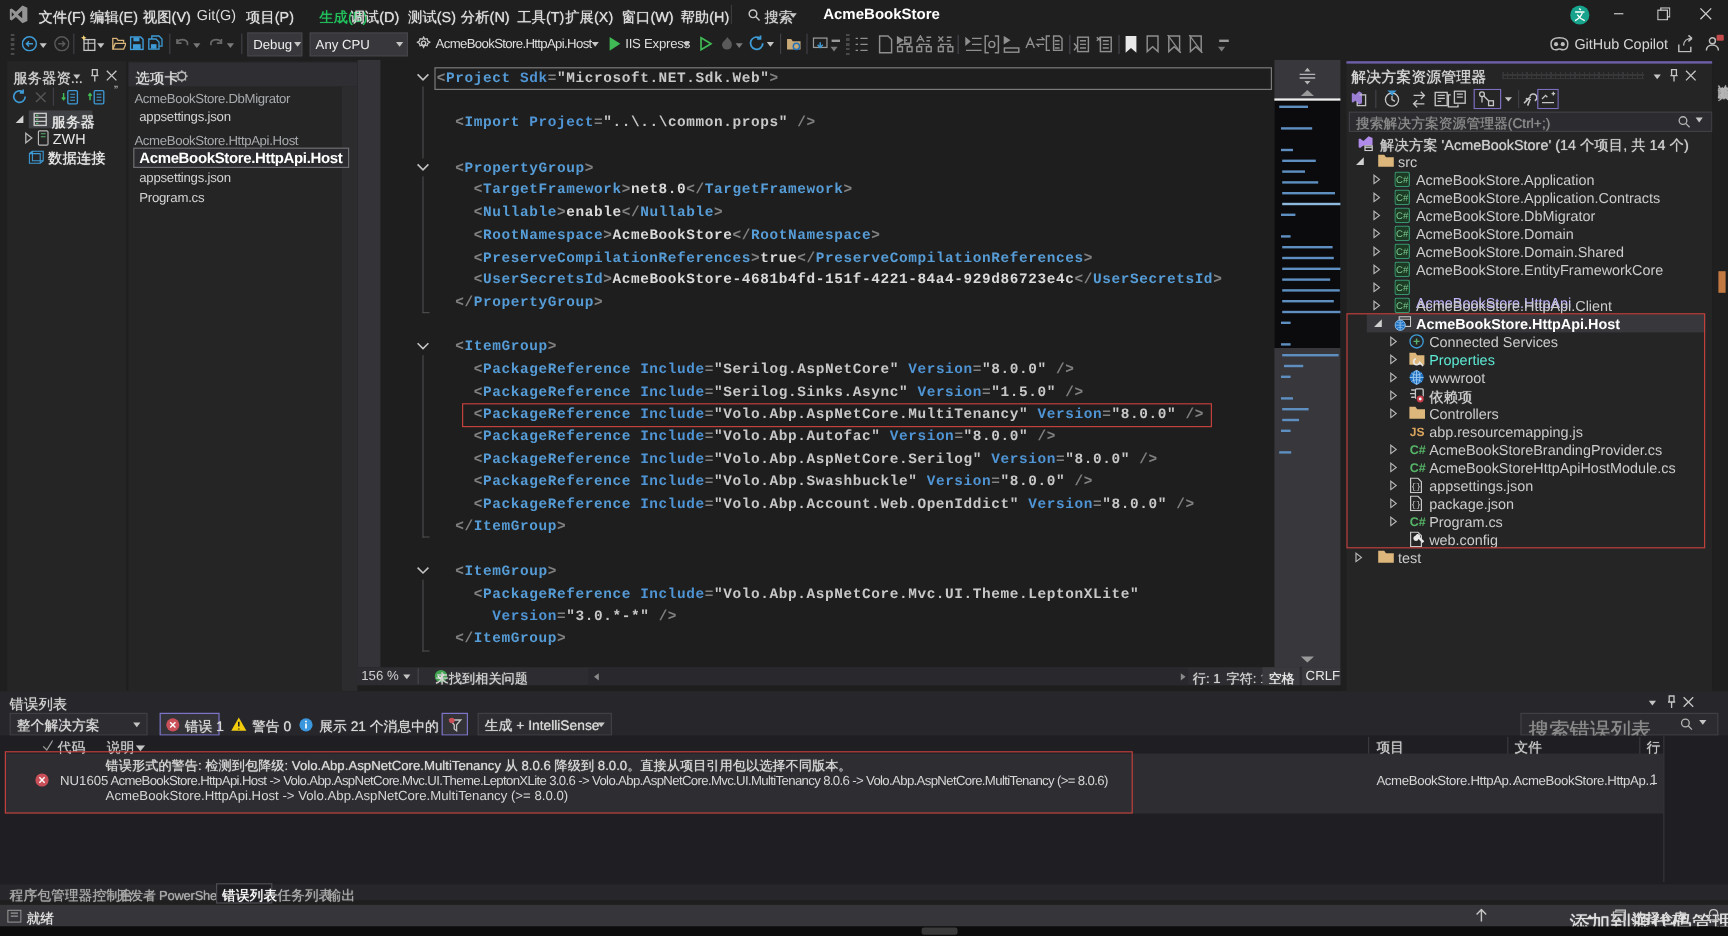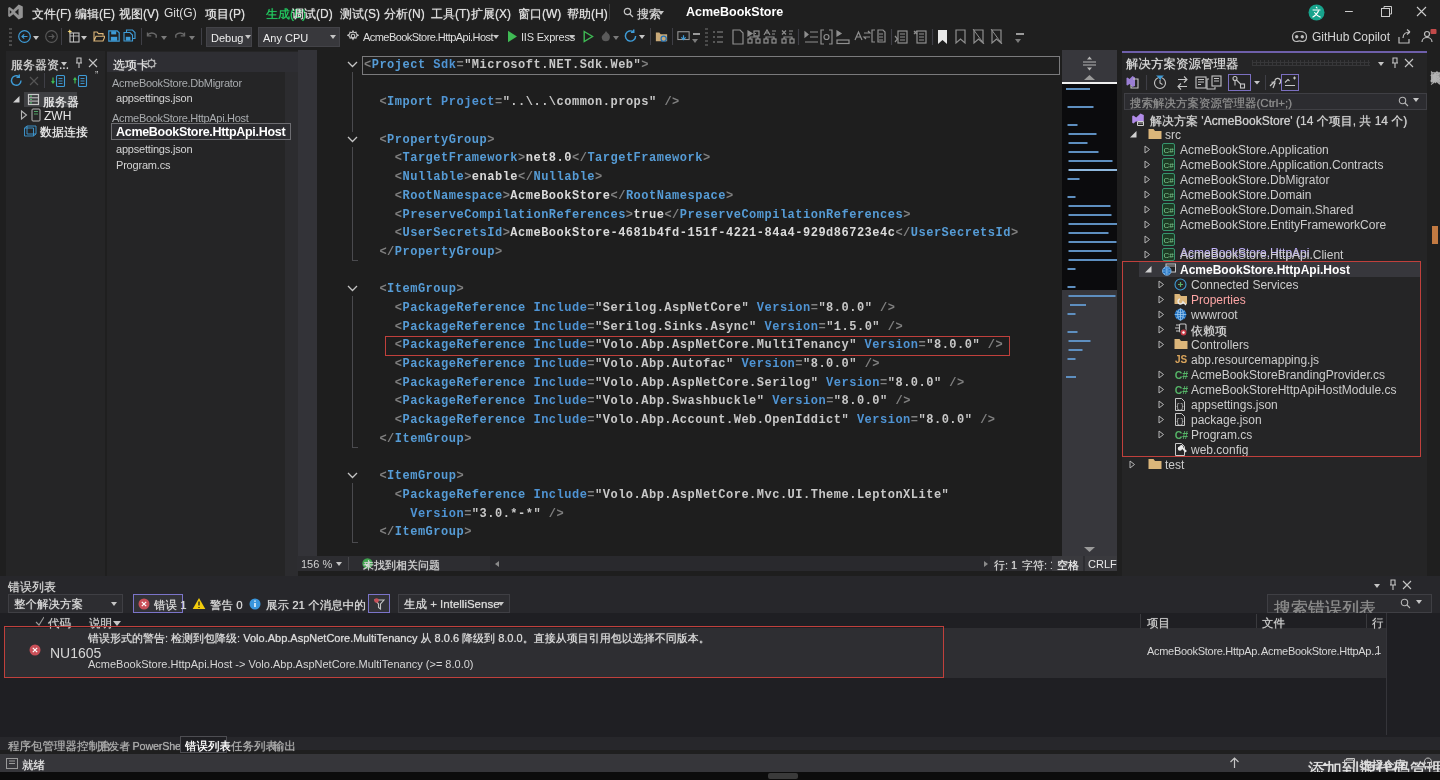--- a/index.html
+++ b/index.html
@@ -522,21 +522,21 @@
       <path d="M4 6.5 h5 M6.5 4 v5" stroke="#57b06d" stroke-width="1.2"></path>
     </svg>
 <div class="r f12" style="left:1191px;top:278px;color:#cccccc">Connected Services</div>
 <svg class="abs" style="left:1158px;top:295px" width="7" height="9" viewBox="0 0 7 9">
       <path d="M1 1 L5.5 4.5 L1 8 z" fill="none" stroke="#b5b5b5" stroke-width="1"></path>
     </svg>
 <svg class="abs" style="left:1174px;top:293px" width="14" height="13" viewBox="0 0 14 13">
       <path d="M0.5 11 V1 h5 l1.5 2 H13 v8 z" fill="#dcb67a"></path>
       <path d="M6 6 a2.5 2.5 0 1 0 3 3 l3 3" stroke="#e8e8e8" stroke-width="1.4" fill="none"></path>
     </svg>
-<div class="r f12" style="left:1191px;top:293px;color:#fca5a5">Properties</div>
+<div class="r f12" style="left:1191px;top:293px;color:#5eead4">Properties</div>
 <svg class="abs" style="left:1158px;top:310px" width="7" height="9" viewBox="0 0 7 9">
       <path d="M1 1 L5.5 4.5 L1 8 z" fill="none" stroke="#b5b5b5" stroke-width="1"></path>
     </svg>
 <svg class="abs" style="left:1174px;top:308px" width="13" height="13" viewBox="0 0 13 13">
       <circle cx="6.5" cy="6.5" r="5.8" fill="#1e6fc0"></circle>
       <path d="M0.7 6.5 h11.6 M6.5 0.7 v11.6 M2.2 3 c2.6 2 6 2 8.6 0 M2.2 10 c2.6 -2 6 -2 8.6 0" stroke="#9ecbf0" stroke-width="0.8" fill="none"></path>
       <ellipse cx="6.5" cy="6.5" rx="2.8" ry="5.8" fill="none" stroke="#9ecbf0" stroke-width="0.8"></ellipse>
     </svg>
 <div class="r f12" style="left:1191px;top:308px;color:#cccccc">wwwroot</div>
 <svg class="abs" style="left:1158px;top:325px" width="7" height="9" viewBox="0 0 7 9">
@@ -728,21 +728,22 @@
 <div class="r zh" style="left:1372px;top:616px;color:#c5c5c5;font-size:11.5px">行</div>
 <div class="sep-v" style="left:1140px;top:614px;height:14px;background:#3a3a3e"></div>
 <div class="sep-v" style="left:1256px;top:614px;height:14px;background:#3a3a3e"></div>
 <div class="sep-v" style="left:1366px;top:614px;height:14px;background:#3a3a3e"></div>
 
 <div class="r zh" style="left:88px;top:631px;color:#d6d6d6;font-size:11px">错误形式的警告: 检测到包降级: Volo.Abp.AspNetCore.MultiTenancy 从 8.0.6 降级到 8.0.0。直接从项目引用包以选择不同版本。</div>
 <svg class="abs" style="left:29px;top:644px" width="12" height="12" viewBox="0 0 12 12">
   <circle cx="6" cy="6" r="5.5" fill="#c94f58"></circle>
   <path d="M3.8 3.8 L8.2 8.2 M8.2 3.8 L3.8 8.2" stroke="#ffffff" stroke-width="1.2"></path>
 </svg>
-<div class="r" style="left:50px;top:645px;color:#d6d6d6;font-size:14px">NU1605</div>
+<div class="r" style="left:50px;top:645px;color:#d6d6d6;font-size:11px">NU1605</div>
+<div class="r" style="left:92px;top:645px;color:#d6d6d6;font-size:11px;letter-spacing:-0.55px">AcmeBookStore.HttpApi.Host -&gt; Volo.Abp.AspNetCore.Mvc.UI.Theme.LeptonXLite 3.0.6 -&gt; Volo.Abp.AspNetCore.Mvc.UI.MultiTenancy 8.0.6 -&gt; Volo.Abp.AspNetCore.MultiTenancy (&gt;= 8.0.6)</div>
 <div class="r" style="left:88px;top:658px;color:#d6d6d6;font-size:11px">AcmeBookStore.HttpApi.Host -&gt; Volo.Abp.AspNetCore.MultiTenancy (&gt;= 8.0.0)</div>
 <div class="r" style="left:1147px;top:645px;color:#d6d6d6;font-size:11px;letter-spacing:-0.3px">AcmeBookStore.HttpAp...</div>
 <div class="r" style="left:1261px;top:645px;color:#d6d6d6;font-size:11px;letter-spacing:-0.3px">AcmeBookStore.HttpAp...</div>
 <div class="r" style="left:1375px;top:644px;color:#d6d6d6;font-size:11.5px">1</div>
 <div class="abs" style="left:4px;top:626px;width:940px;height:52px;border:1.5px solid #c0403c"></div>
 
 <div class="r zh" style="left:8px;top:739px;color:#a8a8a8;font-size:11.5px">程序包管理器控制台</div>
 <div class="r zh" style="left:98px;top:740px;color:#a8a8a8;font-size:10.8px;letter-spacing:-0.2px">开发者 PowerShell</div>
 <div class="abs" style="left:180px;top:736px;width:47px;height:17px;background:#1f1f23;border:1px solid #4d4d52"></div>
 <div class="r zh" style="left:185px;top:739px;color:#ffffff;font-size:11.5px">错误列表</div>

